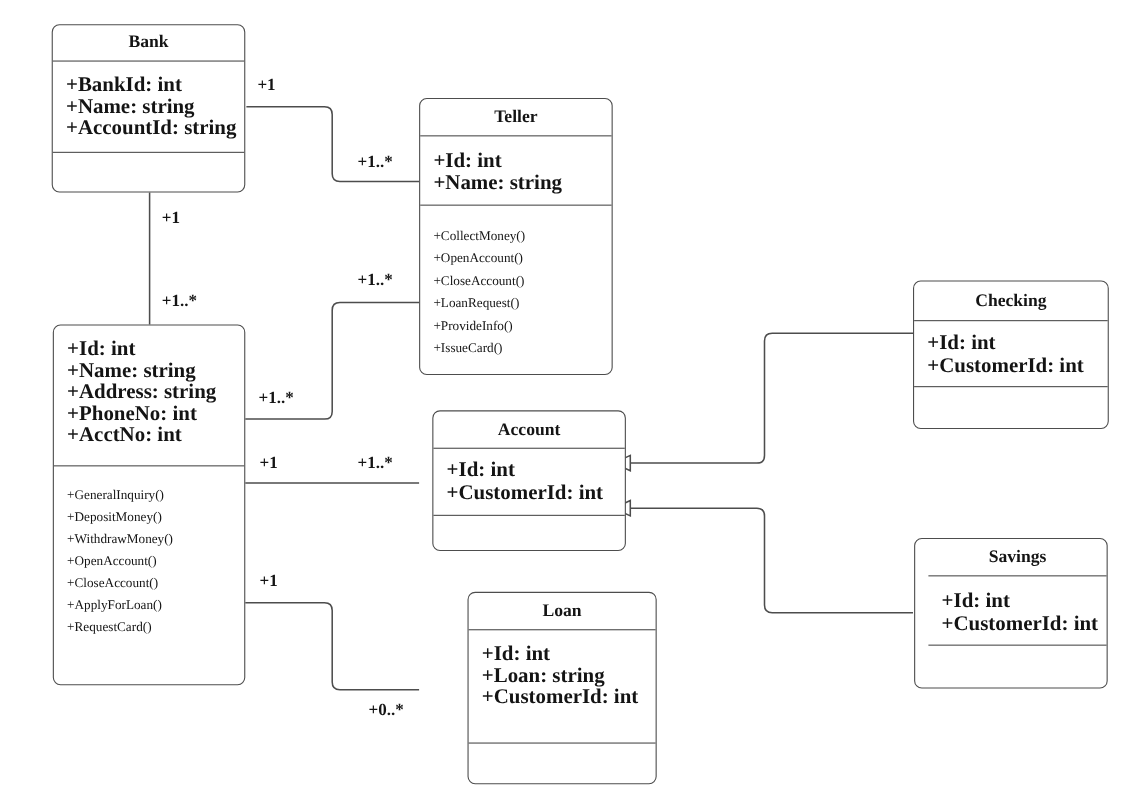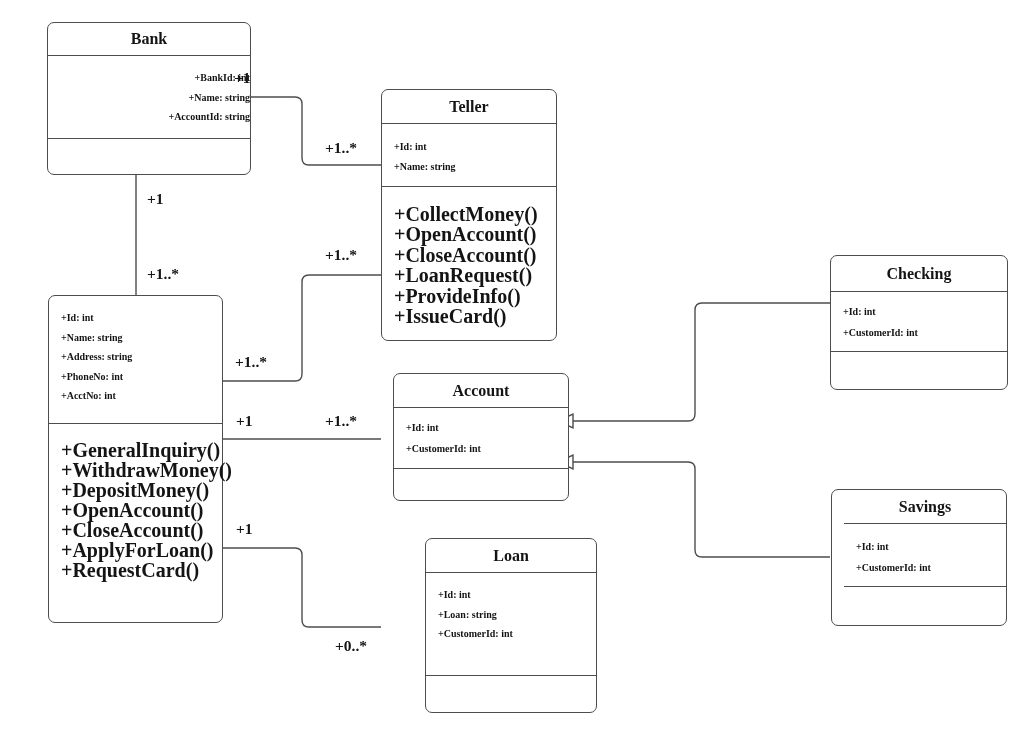--- a/index.html
+++ b/index.html
@@ -32,42 +32,42 @@
     align-items: center;
     justify-content: center;
     font-weight: bold;
     font-size: 16px;
     border-bottom: 1.4px solid #4d4d4d;
     flex: 0 0 auto;
   }
   .class-attrs {
     border-bottom: 1.4px solid #4d4d4d;
     font-weight: bold;
-    font-size: 10px;
+    font-size: 19px;
     line-height: 19.6px;
     padding-left: 12px;
     flex: 0 0 auto;
   }
   .class-methods {
     flex: 1 1 auto;
-    font-weight: bold;
-    font-size: 20px;
+    font-weight: normal;
+    font-size: 12px;
     line-height: 20px;
     padding-left: 12px;
   }
   .mult {
     position: absolute;
     font-weight: bold;
     font-size: 15.5px;
     line-height: 16px;
     white-space: nowrap;
   }
 
   
-  #box-bank     { left: 47px;  top: 22px;  width: 204px; height: 153px; text-align: right; }
+  #box-bank     { left: 47px;  top: 22px;  width: 176px; height: 153px; }
   #box-bank .class-title    { height: 33px; }
   #box-bank .class-attrs    { height: 83px; padding-top: 12px; }
 
   #box-teller   { left: 381px; top: 89px;  width: 176px; height: 252px; }
   #box-teller .class-title  { height: 34px; }
   #box-teller .class-attrs  { height: 63px; padding-top: 13px; }
   #box-teller .class-methods{ padding-top: 17px; line-height: 20.4px; }
 
   #box-customer { left: 48px;  top: 295px; width: 175px; height: 328px; }
   #box-customer .class-title  { height: 33px; }
@@ -152,22 +152,22 @@
   <div id="box-customer" class="class-box">
     <div class="class-attrs">
       <div>+Id: int</div>
       <div>+Name: string</div>
       <div>+Address: string</div>
       <div>+PhoneNo: int</div>
       <div>+AcctNo: int</div>
     </div>
     <div class="class-methods">
       <div>+GeneralInquiry()</div>
+      <div>+DepositMoney()</div>
       <div>+WithdrawMoney()</div>
-      <div>+DepositMoney()</div>
       <div>+OpenAccount()</div>
       <div>+CloseAccount()</div>
       <div>+ApplyForLoan()</div>
       <div>+RequestCard()</div>
     </div>
   </div>
 
   <div id="box-account" class="class-box">
     <div class="class-title">Account</div>
     <div class="class-attrs">

